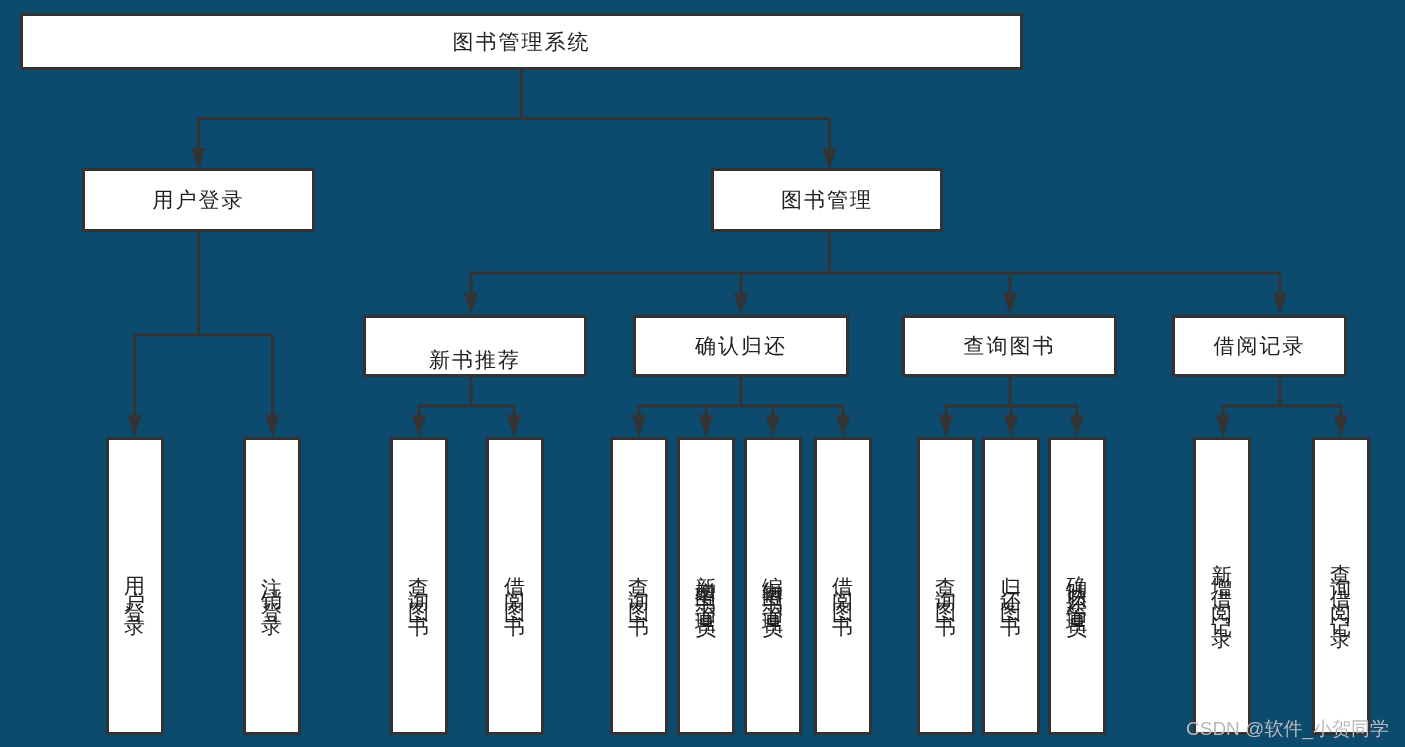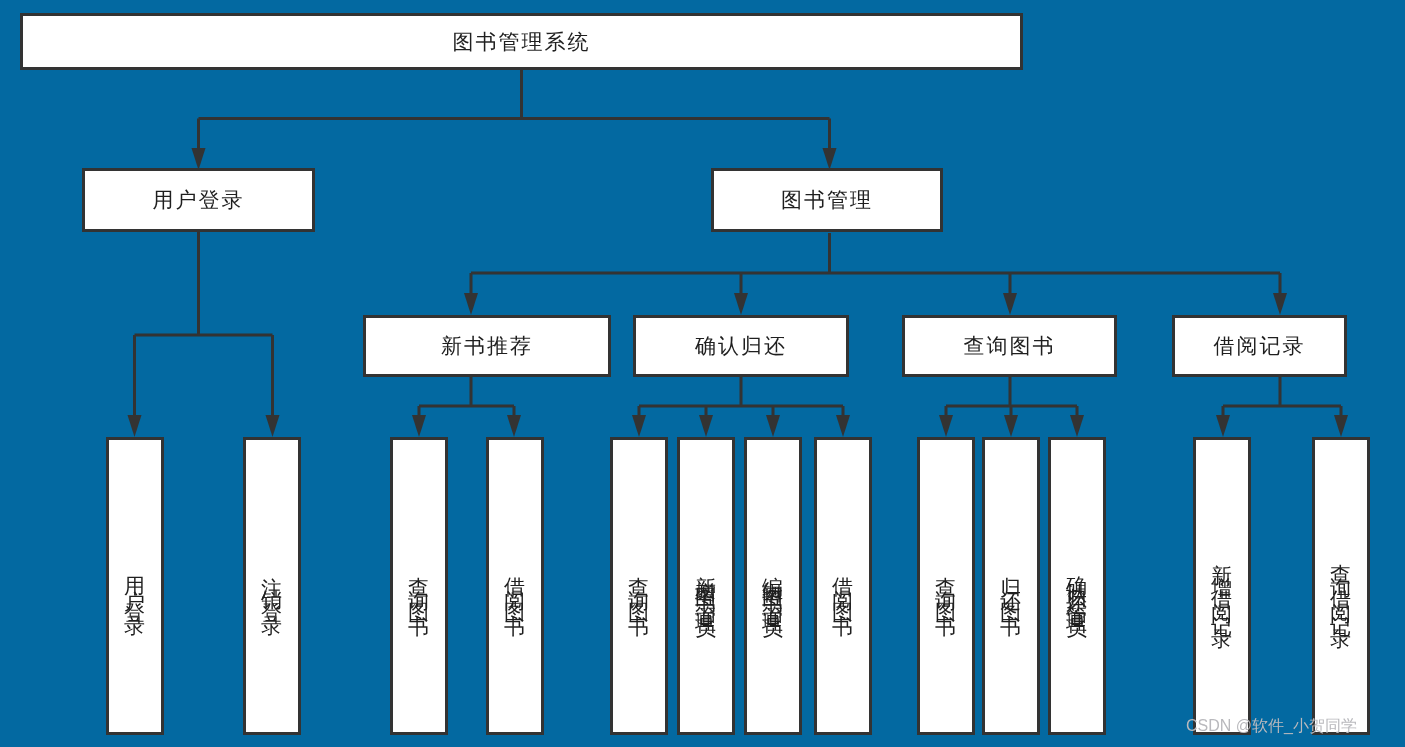--- a/index.html
+++ b/index.html
@@ -5,21 +5,21 @@
   html, body {
     margin: 0;
     padding: 0;
     background: #ffffff;
     font-family: "Liberation Sans", sans-serif;
   }
   #canvas {
     position: relative;
     width: 1405px;
     height: 747px;
-    background: #0369a1;
+    background: #0c4a6e;
     overflow: hidden;
   }
   #connectors {
     position: absolute;
     left: 0;
     top: 0;
     pointer-events: none;
   }
   .hbox, .vbox {
     position: absolute;
@@ -43,21 +43,21 @@
     letter-spacing: 13px;
     line-height: 1;
   }
   .vbox span.tight {
     letter-spacing: 6px;
   }
   #watermark {
     position: absolute;
     left: 1186px;
     top: 716px;
-    font-size: 16px;
+    font-size: 19px;
     color: #b9b9bd;
     white-space: nowrap;
     z-index: 5;
   }
 </style>
 </head>
 <body>
 
 <div id="canvas">
 
@@ -105,21 +105,21 @@
     <span>图书管理系统</span>
   </div>
 
   <div class="hbox" style="left:82px; top:168px; width:233px; height:64px;">
     <span>用户登录</span>
   </div>
   <div class="hbox" style="left:711px; top:168px; width:232px; height:64px;">
     <span>图书管理</span>
   </div>
 
-  <div class="hbox" style="left:363px; top:315px; width:248px; height:62px;">
+  <div class="hbox" style="left:363px; top:315px; width:224px; height:62px;align-items:flex-end;">
     <span>新书推荐</span>
   </div>
   <div class="hbox" style="left:633px; top:315px; width:216px; height:62px;">
     <span>确认归还</span>
   </div>
   <div class="hbox" style="left:902px; top:315px; width:215px; height:62px;">
     <span>查询图书</span>
   </div>
   <div class="hbox" style="left:1172px; top:315px; width:175px; height:62px;">
     <span>借阅记录</span>

